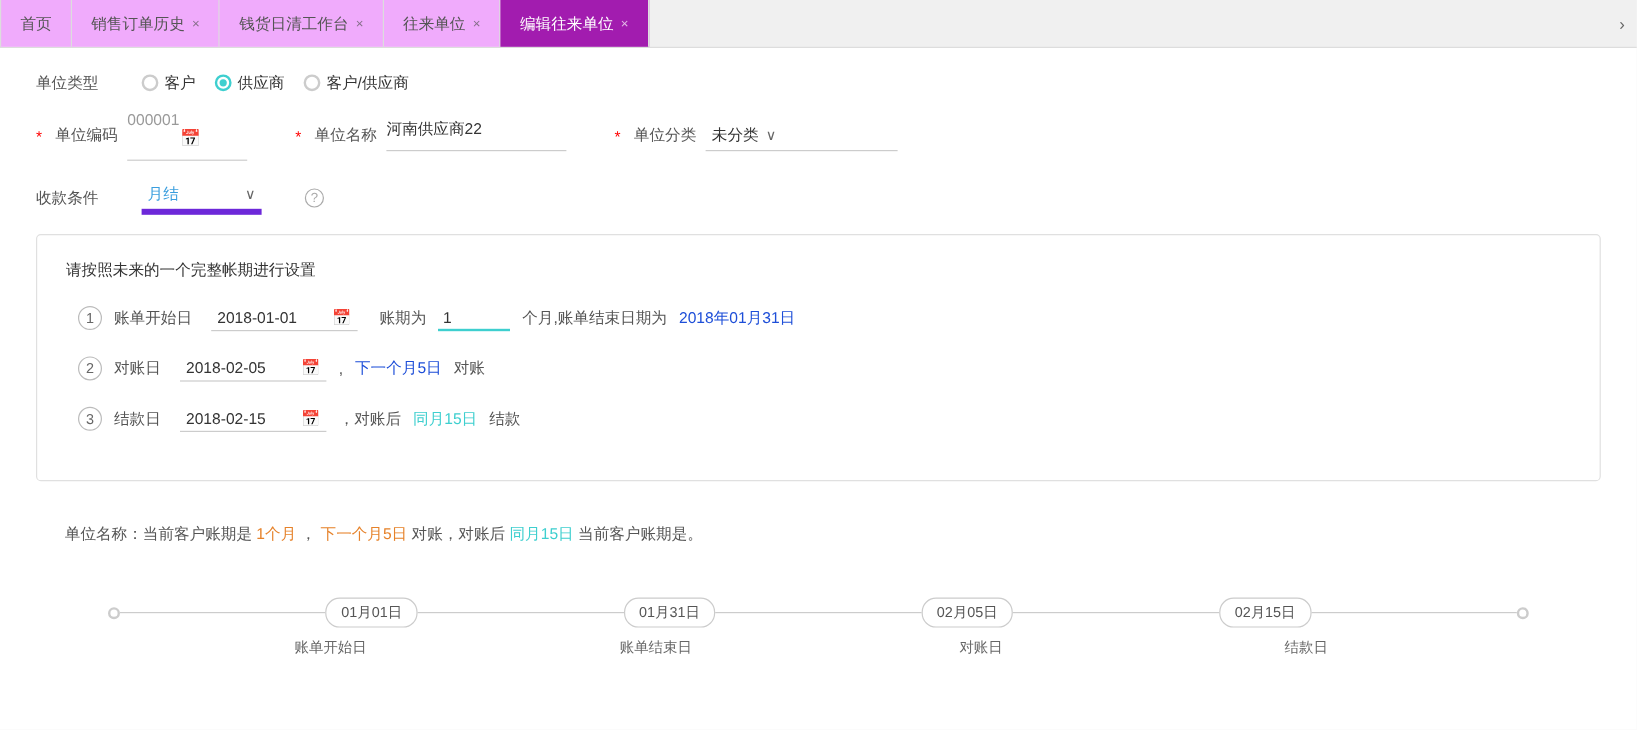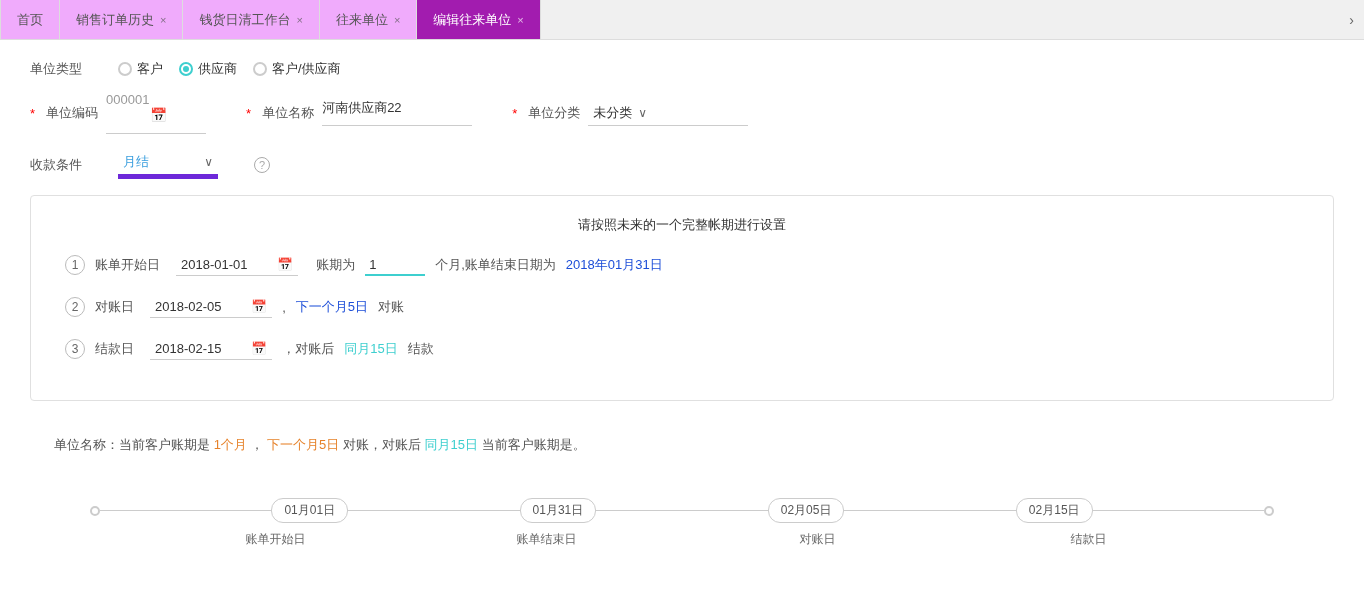--- a/index.html
+++ b/index.html
@@ -143,21 +143,20 @@
     .card {
       border: 1px solid #e0e0e0;
       border-radius: 4px;
       padding: 20px 24px;
       margin-bottom: 16px;
     }
     .card-title {
       font-size: 13px;
       color: #333;
       margin-bottom: 20px;
-      text-align: center;
     }
 
     
     .setting-row {
       display: flex;
       align-items: center;
       margin-bottom: 20px;
       gap: 10px;
       padding-left: 10px;
     }

